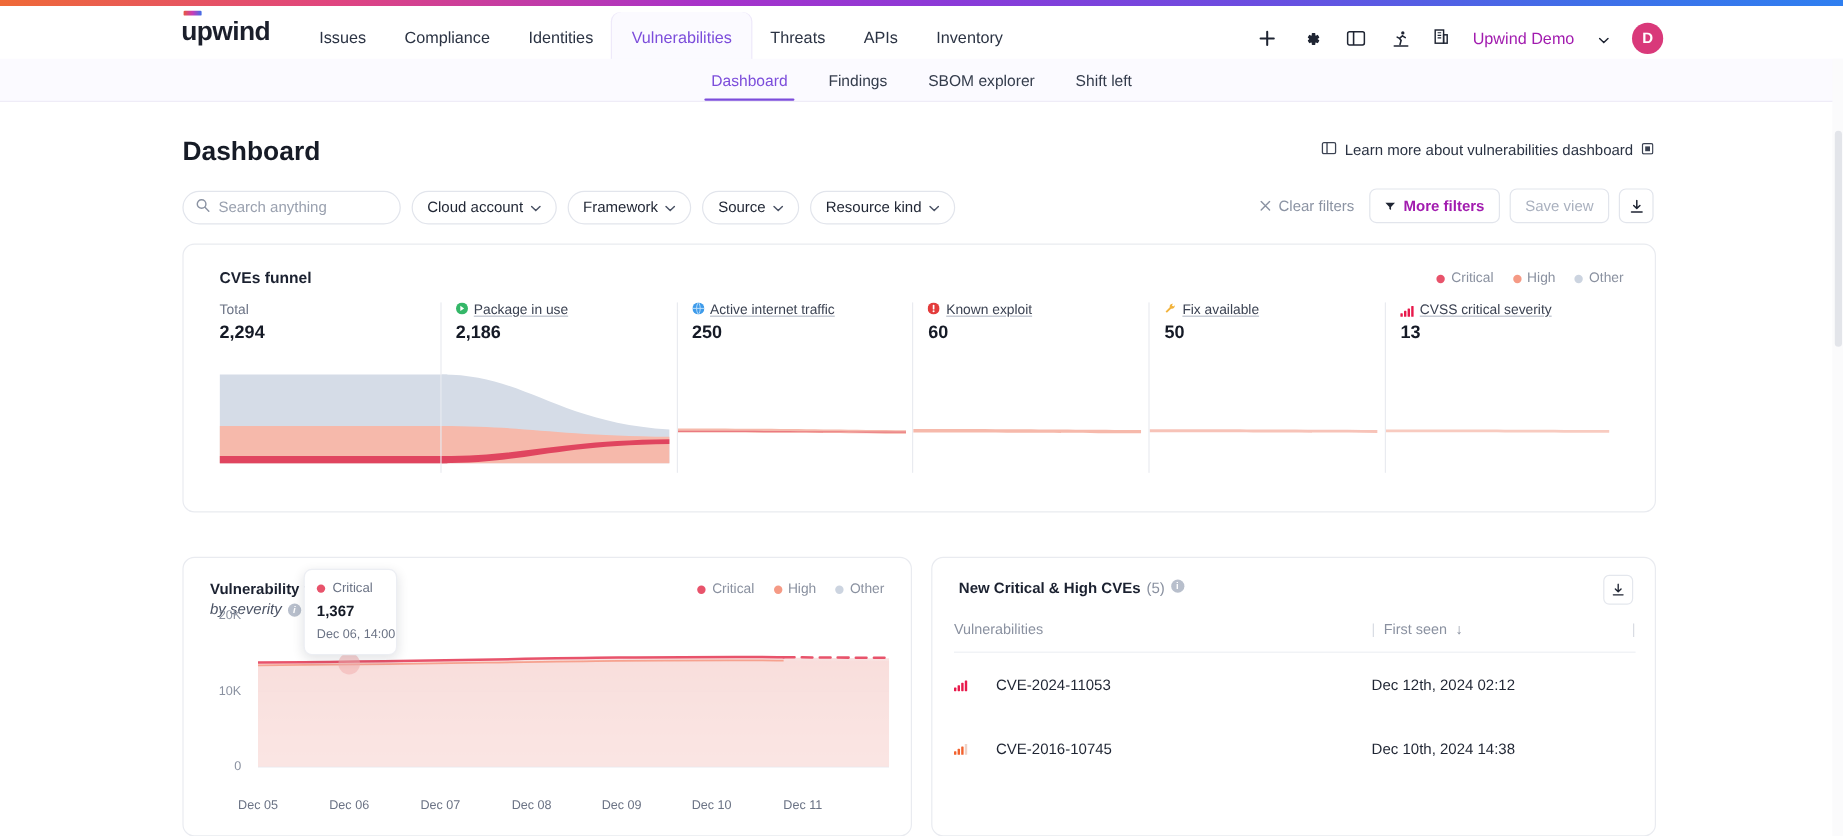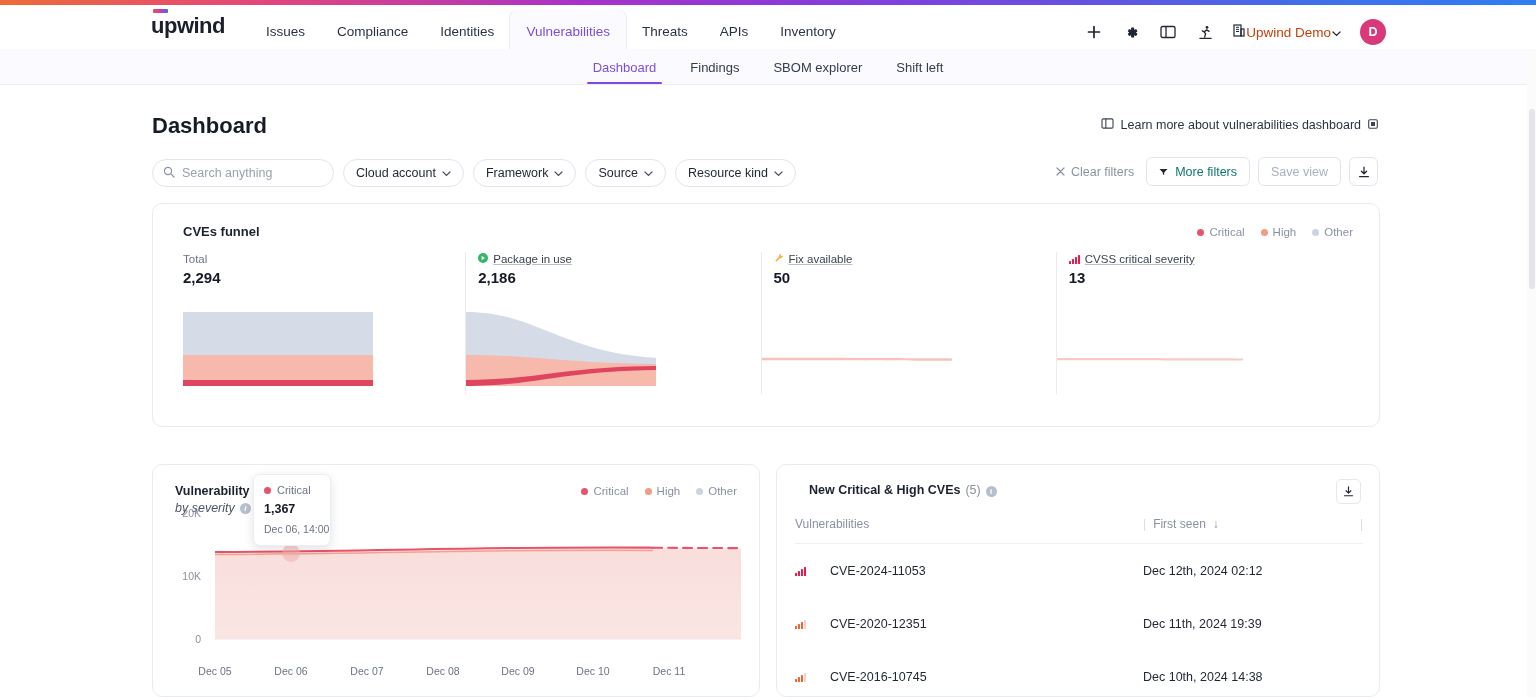--- a/index.html
+++ b/index.html
@@ -46,21 +46,21 @@
     box-shadow: 0 -1px 0 #ece8f8 inset, 1px 0 0 #eee9fa, -1px 0 0 #eee9fa;
   }
   .header-right {
     position: absolute; right: 150px; top: 5px; height: 44px;
     display: flex; align-items: center; gap: 19px;
   }
   .hicon {
     width: 18px; height: 18px; display: flex; align-items: center; justify-content: center;
     color: #1f2533; cursor: pointer;
   }
-  .org-pill { display: flex; align-items: center; gap: 1px; font-size: 13.5px; color: #c2410c; cursor: pointer; }
+  .org-pill { display: flex; align-items: center; gap: 20px; font-size: 13.5px; color: #a21caf; cursor: pointer; }
   .avatar {
     width: 26px; height: 26px; border-radius: 50%; background: #d9397a;
     color: #fff; font-size: 12.5px; font-weight: 600;
     display: flex; align-items: center; justify-content: center; cursor: pointer;
   }
 
   
   .subnav {
     position: absolute; top: 49px; left: 0; width: 1536px; height: 36px;
     background: #fbfaff; border-bottom: 1px solid #efecf7;
@@ -104,21 +104,21 @@
     font-size: 12.5px; color: #1f2533; cursor: pointer; white-space: nowrap;
   }
   .filters-right { position: absolute; right: 152px; top: 72px; display: flex; align-items: center; gap: 8px; }
   .link-btn {
     display: flex; align-items: center; gap: 6px; font-size: 12.5px;
     color: #8b93a3; cursor: pointer; padding: 0 4px;
   }
   .btn {
     height: 29px; border: 1px solid #e2e5ec; border-radius: 6px; background: #fff;
     display: flex; align-items: center; gap: 7px; padding: 0 12px;
-    font-size: 12.5px; color: #0f766e; cursor: pointer; font-weight: 400; white-space: nowrap;
+    font-size: 12.5px; color: #a21caf; cursor: pointer; font-weight: 700; white-space: nowrap;
   }
   .btn.disabled { color: #aab1bf; font-weight: 400; }
   .btn.icon-only { padding: 0; width: 29px; justify-content: center; }
 
   
   .card {
     position: absolute; background: #fff; border: 1px solid #e9ebf0; border-radius: 10px;
   }
   #funnel-card { left: 152px; top: 118px; width: 1228px; height: 224px; }
   .card-title { position: absolute; left: 30px; top: 20px; font-size: 13px; font-weight: 700; color: #1b2130; }
@@ -151,21 +151,21 @@
     position: absolute; left: 85px; top: 27px; width: 78px;
     background: #fff; border: 1px solid #eceef3; border-radius: 7px;
     box-shadow: 0 3px 10px rgba(20,25,40,.12); padding: 9px 10px 10px; z-index: 5;
   }
   .tt-row { display: flex; align-items: center; gap: 6px; font-size: 11px; color: #6b7385; }
   .tt-val { font-size: 12.5px; font-weight: 700; color: #151a26; margin-top: 6px; }
   .tt-time { font-size: 10.5px; color: #6b7385; margin-top: 7px; white-space: nowrap; }
 
   
   #cve-card { left: 776px; top: 379px; width: 604px; height: 233px; }
-  .cve-title { position: absolute; left: 32px; top: 18px; font-size: 12.5px; font-weight: 700; color: #1b2130; display: flex; align-items: flex-end; gap: 5px; }
+  .cve-title { position: absolute; left: 22px; top: 18px; font-size: 12.5px; font-weight: 700; color: #1b2130; display: flex; align-items: flex-start; gap: 5px; }
   .cve-count { color: #8a91a0; font-weight: 400; }
   .info-i {
     width: 11px; height: 11px; border-radius: 50%; background: #b8bfcc; color: #fff;
     font-size: 8px; font-weight: 700; display: inline-flex; align-items: center; justify-content: center;
   }
   .dl-btn { position: absolute; right: 18px; top: 14px; width: 25px; height: 25px; border: 1px solid #e4e7ed; border-radius: 5px; display: flex; align-items: center; justify-content: center; cursor: pointer; }
   .cve-table { position: absolute; left: 18px; top: 52px; width: 568px; }
   .cve-head { display: flex; font-size: 12px; color: #8a91a0; padding-bottom: 12px; border-bottom: 1px solid #eef0f4; }
   .col-v { width: 348px; }
   .col-f { width: 200px; display: flex; align-items: center; gap: 7px; }
@@ -366,21 +366,49 @@
           <span class="lt">Package in use</span>
         </div>
         <div class="fc-value">2,186</div>
         <svg class="funnel-svg" viewBox="0 0 190 88" preserveAspectRatio="none">
           <path d="M0 6 C70 6, 95 46, 190 52 L190 80 L0 80 Z" fill="#d5dce7"></path>
           <path d="M0 49 C70 49, 95 57, 190 58 L190 80 L0 80 Z" fill="#f6b9ab"></path>
           <path d="M0 74 C70 74, 95 61, 190 60 L190 64 C95 65, 70 80, 0 80 Z" fill="#e0455f"></path>
         </svg>
       </div>
 
-
+      <div class="funnel-col">
+        <div class="fc-label">
+          <span><svg width="10" height="10" viewBox="0 0 10 10">
+                <circle cx="5" cy="5" r="5" fill="#3e9bea"></circle>
+                <path d="M0 5h10M5 0c2 2.4 2 7.6 0 10C3 7.6 3 2.4 5 0z" stroke="#bfe0fb" stroke-width=".8" fill="none"></path>
+              </svg></span>
+          <span class="lt">Active internet traffic</span>
+        </div>
+        <div class="fc-value">250</div>
+        <svg class="funnel-svg" viewBox="0 0 190 88" preserveAspectRatio="none">
+          <path d="M0 51 C90 51, 120 52, 190 52.5 L190 55.5 C120 55, 90 54.5, 0 54.5 Z" fill="#f6b9ab"></path>
+          <path d="M0 53 C90 53, 120 53.4, 190 53.6 L190 54.6 C120 54.4, 90 54.1, 0 54.1 Z" fill="#e0455f" opacity=".55"></path>
+        </svg>
+      </div>
+
+      <div class="funnel-col">
+        <div class="fc-label">
+          <span><svg width="10" height="10" viewBox="0 0 10 10">
+                <circle cx="5" cy="5" r="5" fill="#e33c3c"></circle>
+                <rect x="4.3" y="2" width="1.4" height="4" rx=".6" fill="#fff"></rect>
+                <circle cx="5" cy="7.4" r=".85" fill="#fff"></circle>
+              </svg></span>
+          <span class="lt">Known exploit</span>
+        </div>
+        <div class="fc-value">60</div>
+        <svg class="funnel-svg" viewBox="0 0 190 88" preserveAspectRatio="none">
+          <path d="M0 51.5 C90 51.5, 120 52, 190 52.4 L190 55 C120 54.8, 90 54.4, 0 54.4 Z" fill="#f6b9ab"></path>
+        </svg>
+      </div>
 
       <div class="funnel-col">
         <div class="fc-label">
           <span><svg width="10" height="10" viewBox="0 0 10 10">
                 <path d="M7.6 1.1a2.4 2.4 0 00-2.8 3L1.3 7.6 2.4 8.7 5.9 5.2a2.4 2.4 0 003-2.9L7.7 3.5 6.5 2.3z" fill="#f2b33c"></path>
               </svg></span>
           <span class="lt">Fix available</span>
         </div>
         <div class="fc-value">50</div>
         <svg class="funnel-svg" viewBox="0 0 190 88" preserveAspectRatio="none">
@@ -501,32 +529,20 @@
             <i style="height:3px;background:#e8194b"></i>
               <i style="height:5px;background:#e8194b"></i>
               <i style="height:7px;background:#e8194b"></i>
               <i style="height:9px;background:#e8194b"></i>
           </span>
           <span>CVE-2024-11053</span>
         </div>
         <div class="cve-date">Dec 12th, 2024 02:12</div>
       </div>
 
-      <div class="cve-row">
-        <div class="cve-id">
-          <span class="sev-icon">
-            <i style="height:3px;background:#f2622e"></i>
-              <i style="height:5px;background:#f2622e"></i>
-              <i style="height:7px;background:#f2622e"></i>
-              <i style="height:9px;background:#f0d2c6"></i>
-          </span>
-          <span>CVE-2020-12351</span>
-        </div>
-        <div class="cve-date">Dec 11th, 2024 19:39</div>
-      </div>
 
       <div class="cve-row">
         <div class="cve-id">
           <span class="sev-icon">
             <i style="height:3px;background:#f2622e"></i>
               <i style="height:5px;background:#f2622e"></i>
               <i style="height:7px;background:#f2622e"></i>
               <i style="height:9px;background:#f0d2c6"></i>
           </span>
           <span>CVE-2016-10745</span>

